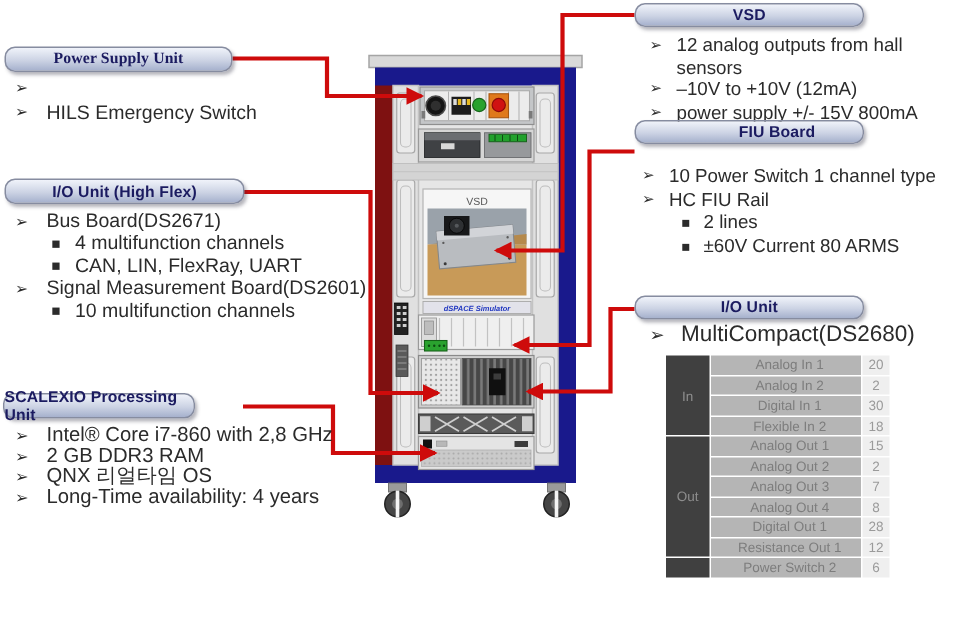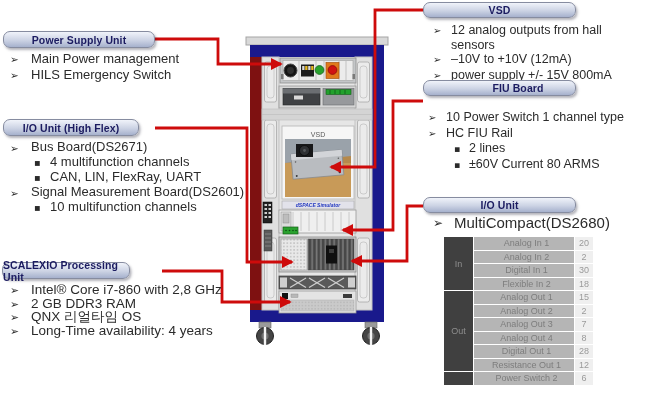--- a/index.html
+++ b/index.html
@@ -251,33 +251,32 @@
     <g fill="none" stroke="#ce0b0b" stroke-width="2.8" stroke-linejoin="miter">
       <path d="M155,39 H218 V64 H281" marker-end="url(#arr)"></path>
       <path d="M155,128 H247 V262 H292" marker-end="url(#arr)"></path>
       <path d="M162,271 H222 V302 H290" marker-end="url(#arr)"></path>
       <path d="M423,10 H375 V167 H331" marker-end="url(#arr)"></path>
       <path d="M423,101 H393 V230 H343" marker-end="url(#arr)"></path>
       <path d="M423,206 H407 V261 H352" marker-end="url(#arr)"></path>
     </g>
   </svg>
 
-  <div class="callout-label" style="left:3px;top:31px;width:152px;">Power Supply Unit</div>
+  <div class="callout-label" style="left:3px;top:31px;width:152px;font-family:Liberation Serif, serif;">Power Supply Unit</div>
   <div class="blist left-list1" style="left:10px;top:51px;width:245px;">
       <div class="b-row l1">
         <span class="b-glyph">➢</span>
-        <span class="b-text">Main Power management</span>
       </div>
       <div class="b-row l1">
         <span class="b-glyph">➢</span>
         <span class="b-text">HILS Emergency Switch</span>
       </div>
     </div>
 
-  <div class="callout-label" style="left:3px;top:119px;width:136px;">I/O Unit (High Flex)</div>
+  <div class="callout-label" style="left:3px;top:119px;width:160px;">I/O Unit (High Flex)</div>
   <div class="blist left-list2" style="left:10px;top:140px;width:250px;">
       <div class="b-row l1">
         <span class="b-glyph">➢</span>
         <span class="b-text">Bus Board(DS2671)</span>
       </div>
       <div class="b-row l2">
         <span class="b-glyph">▪</span>
         <span class="b-text">4 multifunction channels</span>
       </div>
       <div class="b-row l2">

